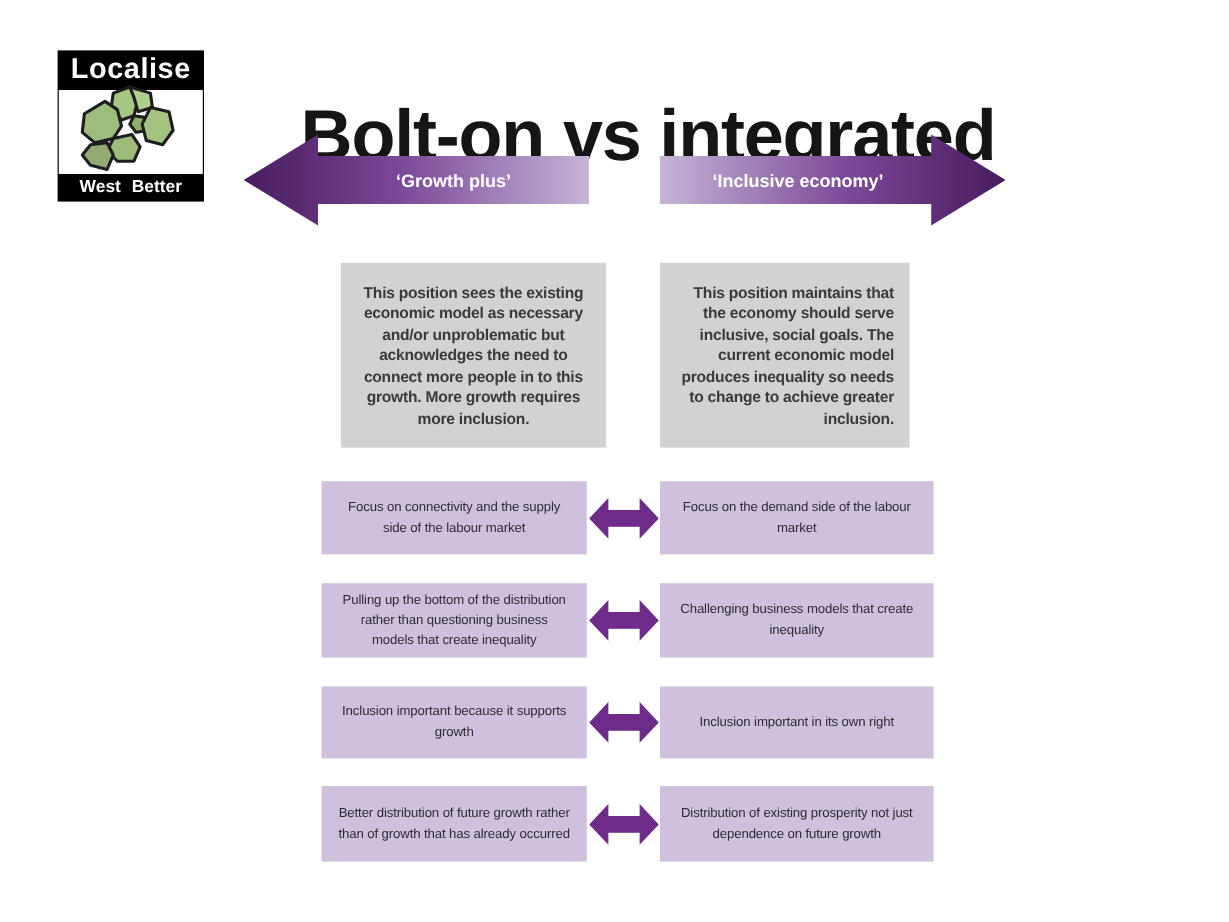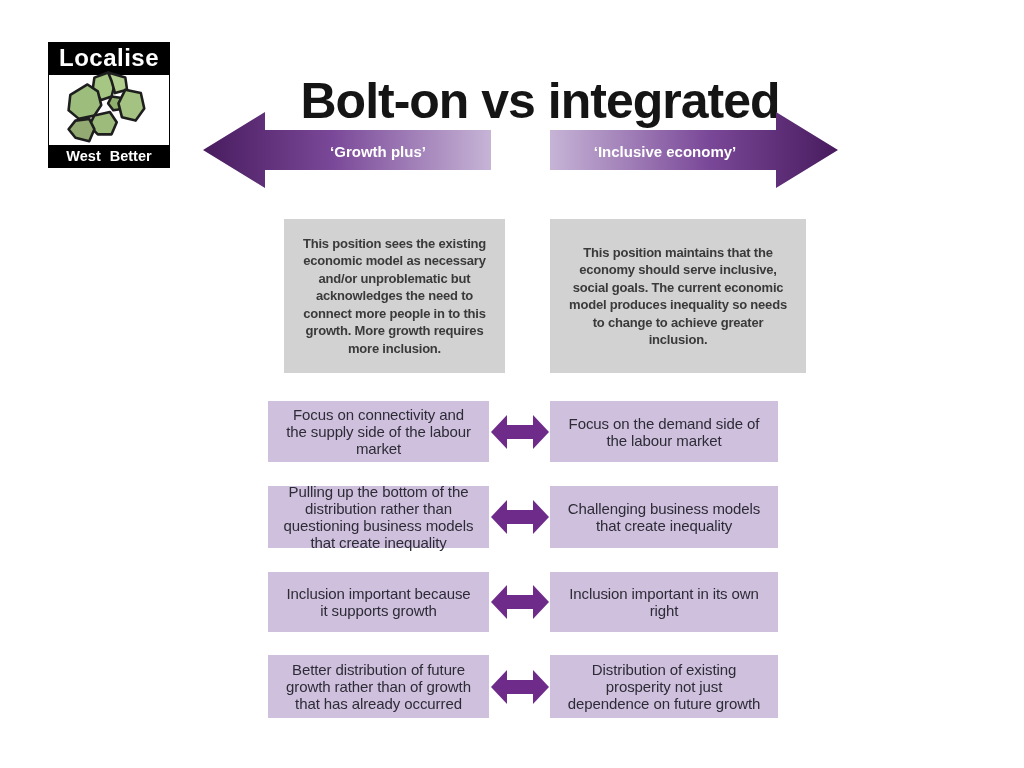--- a/index.html
+++ b/index.html
@@ -7,37 +7,37 @@
   .slide{position:relative;width:1024px;height:768px;background:#ffffff;overflow:hidden;}
 
   
   .logo{position:absolute;left:48px;top:42px;width:122px;height:126px;background:#000;display:flex;flex-direction:column;}
   .logo-top{height:40px;display:flex;align-items:center;justify-content:center;color:#fff;font-weight:bold;font-size:24px;letter-spacing:0.5px;}
   .logo-mid{height:70px;background:#fff;margin:0 1px;display:flex;align-items:center;justify-content:center;overflow:visible;}
   .logo-mid svg{width:104px;height:86px;margin-top:4px;}
   .logo-bottom{height:28px;display:flex;align-items:center;justify-content:center;color:#fff;font-weight:bold;font-size:14.5px;word-spacing:5px;}
 
   
-  .title{position:absolute;left:215px;top:38px;width:650px;text-align:center;font-size:50px;font-weight:bold;color:#151515;letter-spacing:-1px;white-space:nowrap;}
+  .title{position:absolute;left:215px;top:38px;width:650px;text-align:center;font-size:60px;font-weight:bold;color:#151515;letter-spacing:-1px;white-space:nowrap;}
 
   
   .big-arrow{position:absolute;top:110px;width:288px;height:80px;}
   .big-arrow.left{left:203px;}
   .big-arrow.right{left:550px;}
   .arrow-label{position:absolute;top:130px;height:42px;display:flex;align-items:center;justify-content:center;color:#ffffff;font-weight:bold;font-size:15px;z-index:2;}
   .arrow-label.left{left:266px;width:224px;}
   .arrow-label.right{left:552px;width:226px;text-align:right;}
 
   
   .gray-box{position:absolute;top:219px;height:154px;background:var(--gray-box);display:flex;align-items:center;justify-content:center;text-align:center;font-weight:bold;font-size:13px;line-height:17.5px;color:#3a3a3a;letter-spacing:-0.2px;padding:0 13px;box-sizing:border-box;}
   .gray-box.left{left:284px;width:221px;}
-  .gray-box.right{left:550px;width:256px;}
+  .gray-box.right{left:550px;width:208px;text-align:right;}
 
   
-  .lav-box{position:absolute;background:var(--lavender-box);display:flex;align-items:center;justify-content:center;text-align:center;font-size:15px;line-height:17px;color:#2d2b36;letter-spacing:-0.1px;padding:10px 14px;box-sizing:border-box;}
+  .lav-box{position:absolute;background:var(--lavender-box);display:flex;align-items:center;justify-content:center;text-align:center;font-size:11px;line-height:17px;color:#2d2b36;letter-spacing:-0.1px;padding:10px 14px;box-sizing:border-box;}
   .lav-box.col-left{left:268px;width:221px;}
   .lav-box.col-right{left:550px;width:228px;}
   .row1{top:401px;height:61px;}
   .row2{top:486px;height:62px;}
   .row3{top:572px;height:60px;}
   .row4{top:655px;height:63px;}
 
   .dbl-arrow{position:absolute;left:491px;width:58px;height:36px;}
   .dbl-arrow polygon, .dbl-arrow rect{fill:var(--double-arrow);}
   .da1{top:414px;} .da2{top:499px;} .da3{top:584px;} .da4{top:669px;}

